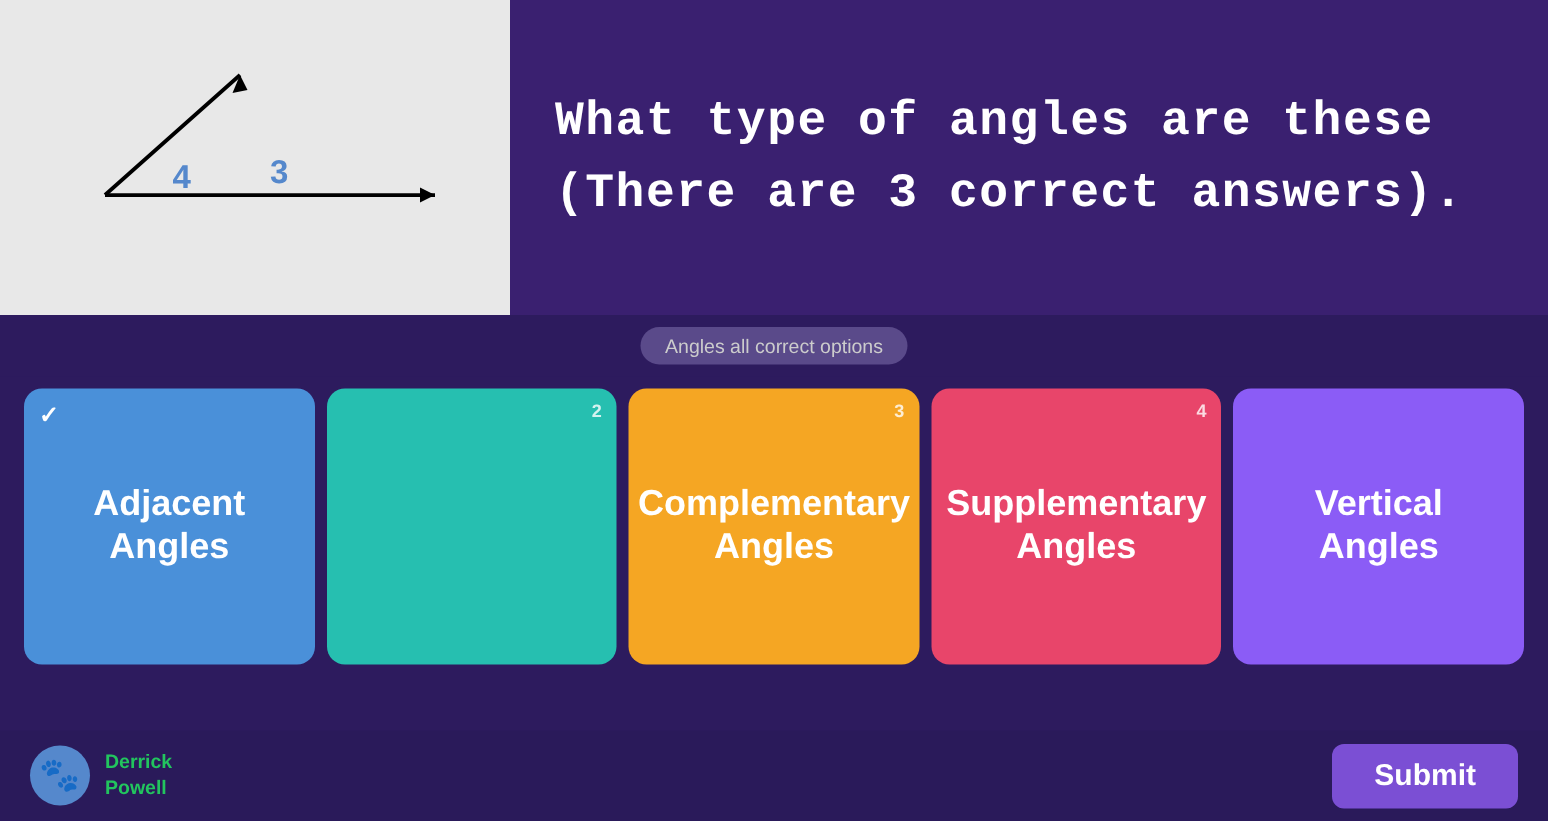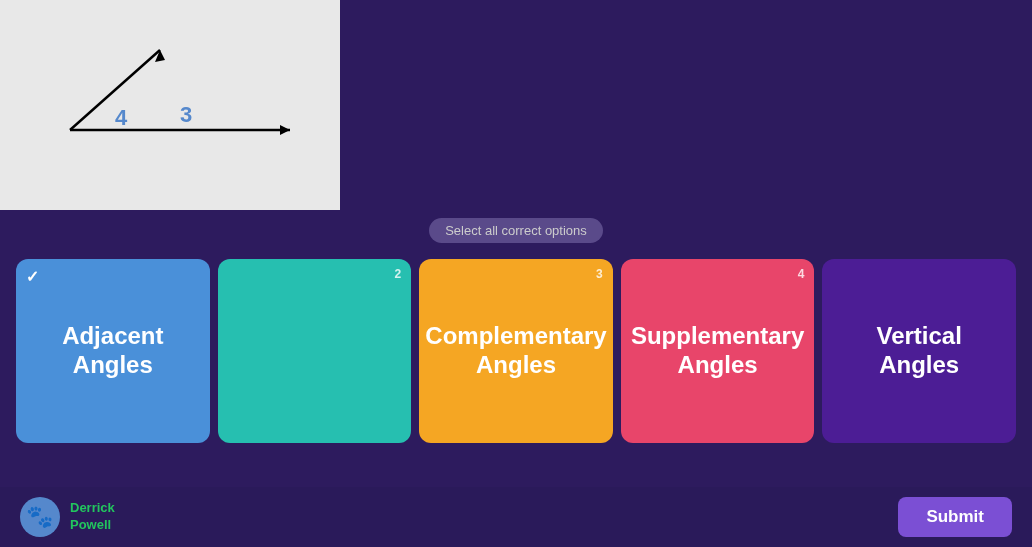--- a/index.html
+++ b/index.html
@@ -116,21 +116,21 @@
       color: white;
       font-size: 24px;
       font-weight: bold;
       line-height: 1.2;
     }
 
     .card-blue { background: #4a90d9; }
     .card-teal { background: #26bfb0; }
     .card-orange { background: #f5a623; }
     .card-pink { background: #e8456a; }
-    .card-purple { background: #4c1d95; }
+    .card-purple { background: #8b5cf6; }
 
     
     .bottom-bar {
       position: absolute;
       bottom: 0;
       left: 0;
       right: 0;
       height: 60px;
       background: #2a1a5a;
       display: flex;
@@ -162,21 +162,21 @@
       font-weight: bold;
       line-height: 1.3;
     }
 
     .submit-btn {
       background: #7b4fd4;
       color: white;
       border: none;
       border-radius: 8px;
       padding: 10px 28px;
-      font-size: 17px;
+      font-size: 20px;
       font-weight: bold;
       cursor: pointer;
     }
 
     
     .diagram-svg {
       width: 280px;
       height: 150px;
     }
   </style>
@@ -193,24 +193,30 @@
 
       <line x1="40" y1="100" x2="130" y2="20" stroke="black" stroke-width="2.5"></line>
       <polygon points="130,20 125,32 135,30" fill="black"></polygon>
 
       <text x="85" y="95" font-size="22" fill="#5588cc" font-weight="bold">4</text>
 
       <text x="150" y="92" font-size="22" fill="#5588cc" font-weight="bold">3</text>
     </svg>
   </div>
 
+  <div class="question-area">
+    <div class="question-text">
+      <div>What  type  of  angles  are  these</div>
+      <div>(There  are  3  correct  answers).</div>
+    </div>
+  </div>
 </div>
 
 <div class="instruction-bar">
-  <span class="instruction-badge">Select all correct options</span>
+  <span class="instruction-badge">Angles all correct options</span>
 </div>
 
 <div class="options-row">
 
   <div class="option-card card-blue">
     <span class="check-mark">✓</span>
     <span class="option-label">Adjacent<br>Angles</span>
   </div>
 
   <div class="option-card card-teal">

